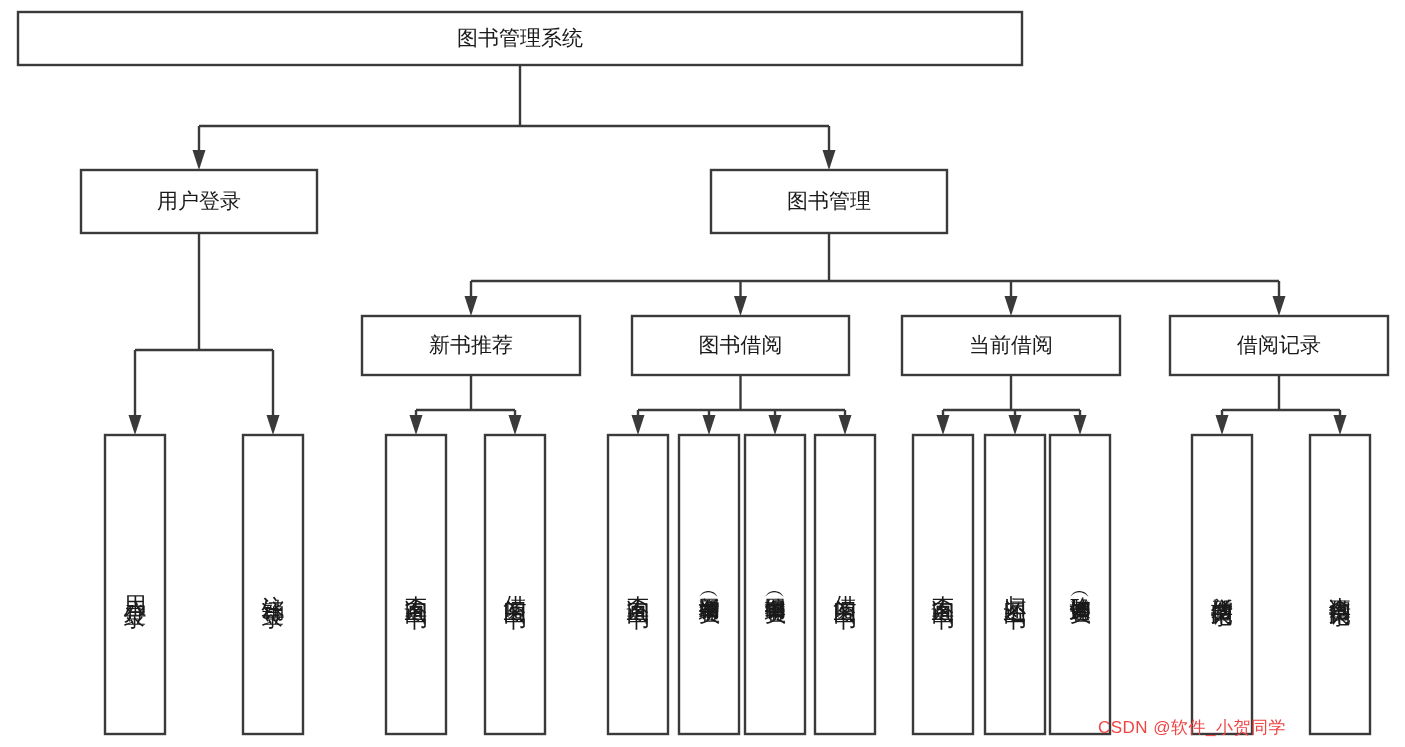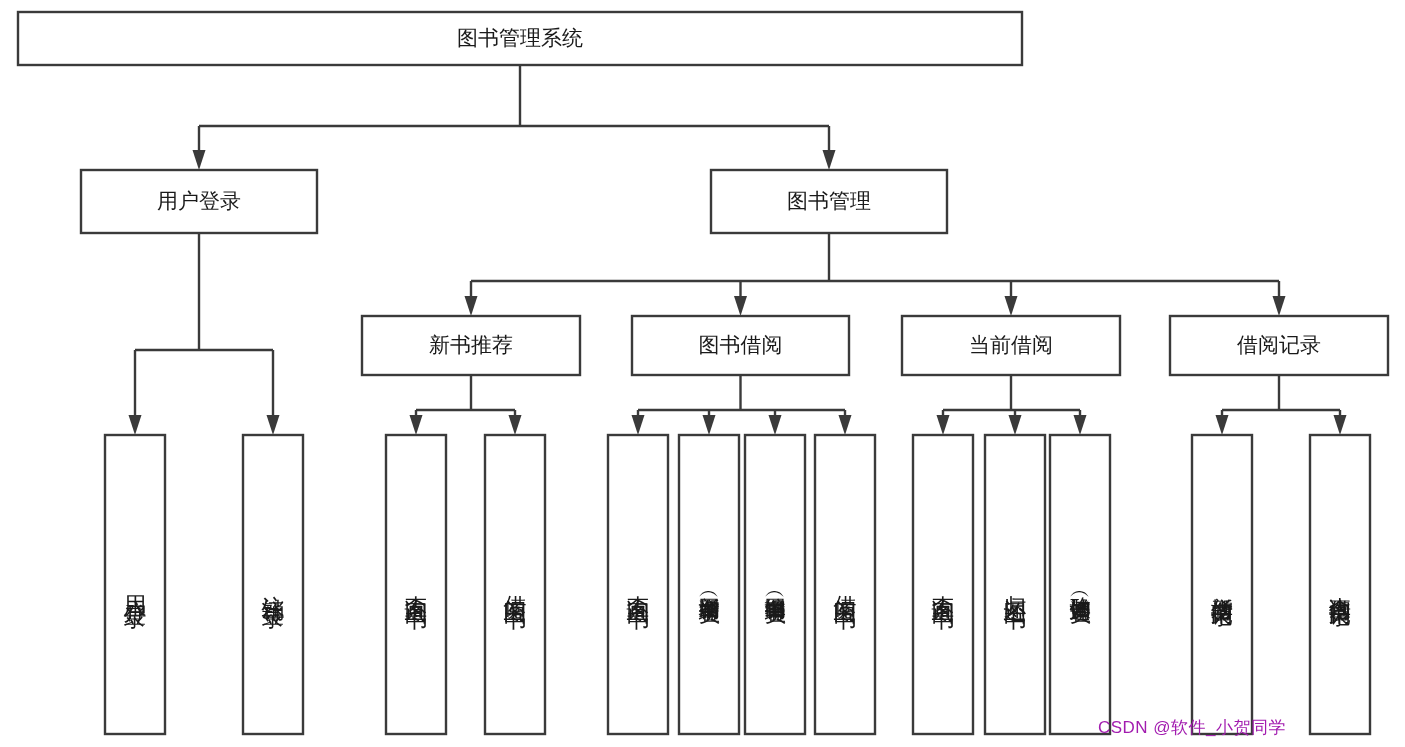--- a/index.html
+++ b/index.html
@@ -49,21 +49,21 @@
     fill: #1a1a1a;
     text-anchor: middle;
     dominant-baseline: middle;
   }
   .watermark-text {
     position: absolute;
     right: 12px;
     bottom: 8px;
     font-family: "Liberation Sans", "DejaVu Sans", sans-serif;
     font-size: 17px;
-    color: #a21caf;
+    color: #ef4444;
     letter-spacing: 0.5px;
     white-space: nowrap;
     pointer-events: none;
     margin-left: 16px;
   }
   
   .leaf-label {
     position: absolute;
     writing-mode: vertical-rl;
     text-orientation: upright;

